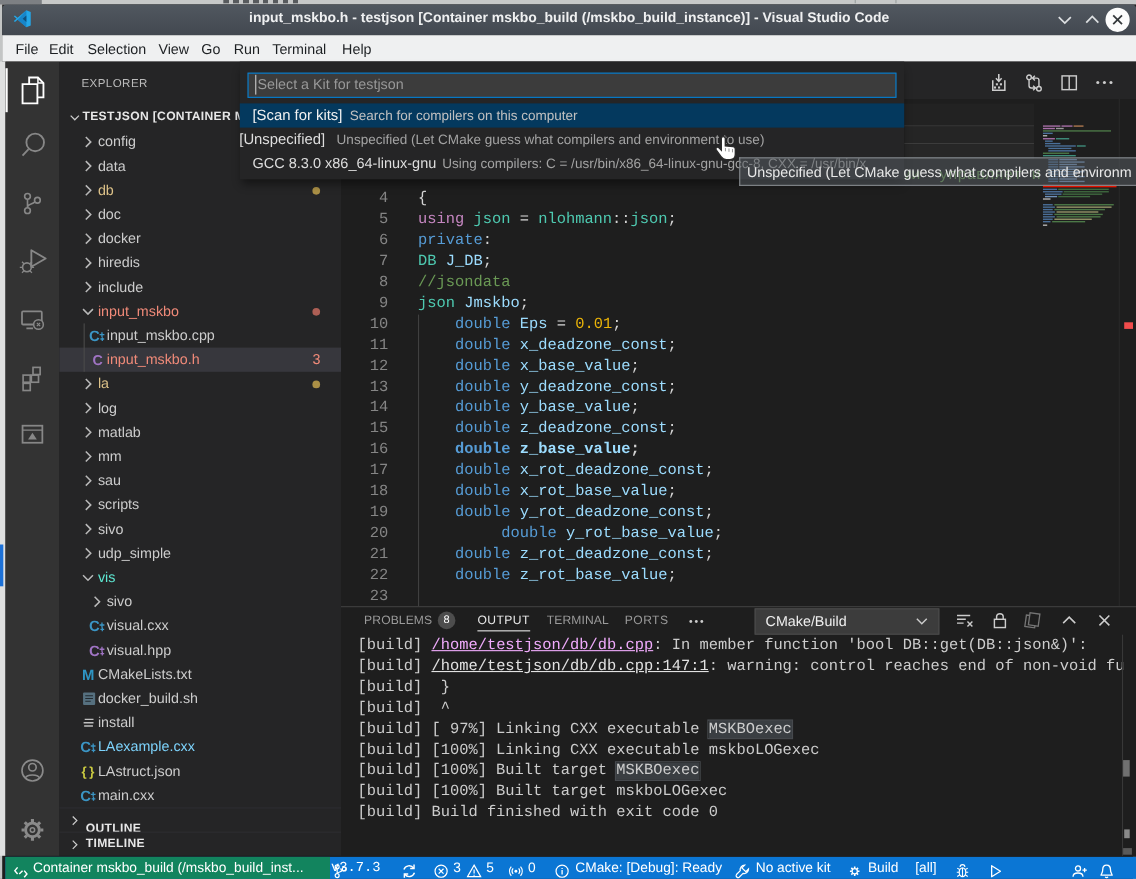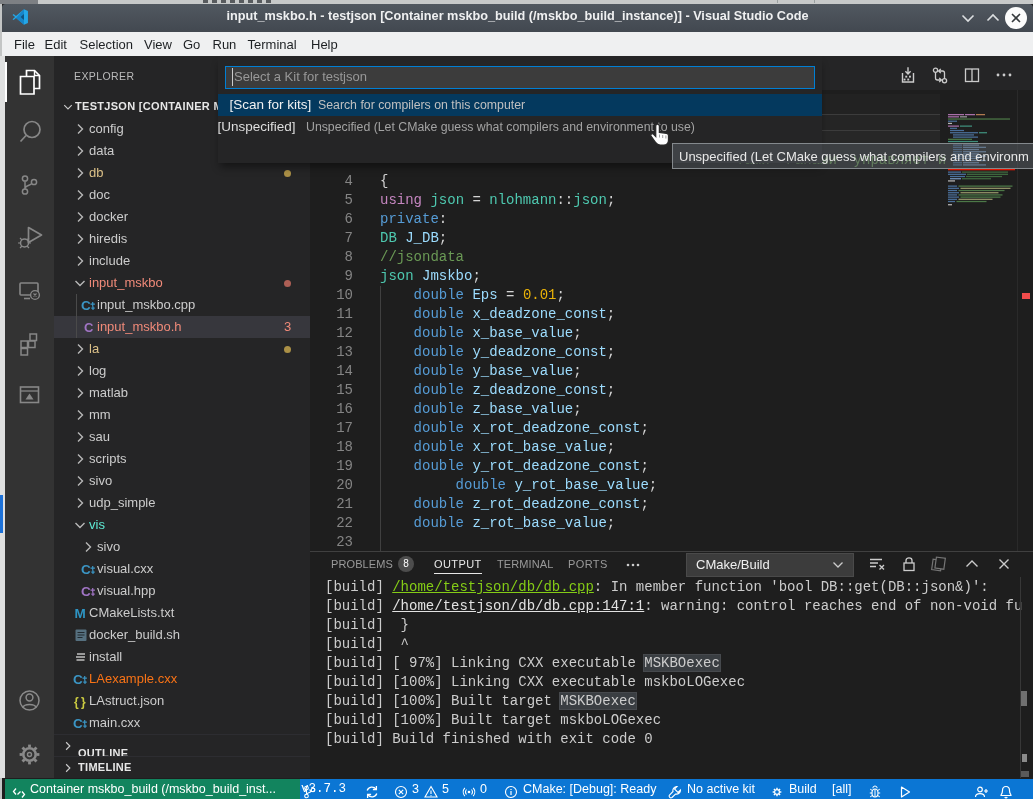--- a/index.html
+++ b/index.html
@@ -287,21 +287,21 @@
         <svg class="ficon" style="left:19px" width="16" height="16" viewBox="0 0 16 16">
           <path d="M4 5h8M3 8h9M3.5 11h8" stroke="#c0c0c0" stroke-width="1.3"></path>
         </svg>
         <span class="lbl" style="left:35px;color:#cccccc;">install</span>
       </div>
       <div class="row" style="top:668px;">
         <svg class="ficon" style="left:19px" width="16" height="16" viewBox="0 0 16 16">
           <text x="0" y="13" font-family="Liberation Sans" font-size="13.5" font-weight="bold" fill="#3b95c4">C</text>
           <path d="M9.5 7.2h4.4M11.7 5v4.4M10.3 11.2h3.4M12 9.5v3.4" stroke="#3b95c4" stroke-width="1.2"></path>
         </svg>
-        <span class="lbl" style="left:35px;color:#f97316;">LAexample.cxx</span>
+        <span class="lbl" style="left:35px;color:#7dd3fc;">LAexample.cxx</span>
       </div>
       <div class="row" style="top:690px;">
         <svg class="ficon" style="left:19px" width="16" height="16" viewBox="0 0 16 16">
           <text x="1" y="12.5" font-family="Liberation Sans" font-size="12" font-weight="bold" fill="#cbcb41">{ }</text>
         </svg>
         <span class="lbl" style="left:35px;color:#cccccc;">LAstruct.json</span>
       </div>
       <div class="row" style="top:712px;">
         <svg class="ficon" style="left:19px" width="16" height="16" viewBox="0 0 16 16">
           <text x="0" y="13" font-family="Liberation Sans" font-size="13.5" font-weight="bold" fill="#3b95c4">C</text>
@@ -370,21 +370,21 @@
       <div class="cl" style="left:380px;top:305px;"><span class="">    </span><span class="k2">double</span><span class=""> </span><span class="vr">x_deadzone_const</span><span class="">;</span></div>
       <div class="ln" style="left:309px;top:324px;">12</div>
       <div class="cl" style="left:380px;top:324px;"><span class="">    </span><span class="k2">double</span><span class=""> </span><span class="vr">x_base_value</span><span class="">;</span></div>
       <div class="ln" style="left:309px;top:343px;">13</div>
       <div class="cl" style="left:380px;top:343px;"><span class="">    </span><span class="k2">double</span><span class=""> </span><span class="vr">y_deadzone_const</span><span class="">;</span></div>
       <div class="ln" style="left:309px;top:362px;">14</div>
       <div class="cl" style="left:380px;top:362px;"><span class="">    </span><span class="k2">double</span><span class=""> </span><span class="vr">y_base_value</span><span class="">;</span></div>
       <div class="ln" style="left:309px;top:381px;">15</div>
       <div class="cl" style="left:380px;top:381px;"><span class="">    </span><span class="k2">double</span><span class=""> </span><span class="vr">z_deadzone_const</span><span class="">;</span></div>
       <div class="ln" style="left:309px;top:400px;">16</div>
-      <div class="cl" style="left:380px;top:400px;"><span class="">    </span><span class="k2">double</span><span class=""> </span><span class="vr">z_base_value</span><span class="">;</span></div>
+      <div class="cl" style="left:380px;top:400px;font-weight:bold;"><span class="">    </span><span class="k2">double</span><span class=""> </span><span class="vr">z_base_value</span><span class="">;</span></div>
       <div class="ln" style="left:309px;top:419px;">17</div>
       <div class="cl" style="left:380px;top:419px;"><span class="">    </span><span class="k2">double</span><span class=""> </span><span class="vr">x_rot_deadzone_const</span><span class="">;</span></div>
       <div class="ln" style="left:309px;top:438px;">18</div>
       <div class="cl" style="left:380px;top:438px;"><span class="">    </span><span class="k2">double</span><span class=""> </span><span class="vr">x_rot_base_value</span><span class="">;</span></div>
       <div class="ln" style="left:309px;top:457px;">19</div>
       <div class="cl" style="left:380px;top:457px;"><span class="">    </span><span class="k2">double</span><span class=""> </span><span class="vr">y_rot_deadzone_const</span><span class="">;</span></div>
       <div class="ln" style="left:309px;top:476px;">20</div>
       <div class="cl" style="left:380px;top:476px;padding-left:42px;"><span class="">    </span><span class="k2">double</span><span class=""> </span><span class="vr">y_rot_base_value</span><span class="">;</span></div>
       <div class="ln" style="left:309px;top:495px;">21</div>
       <div class="cl" style="left:380px;top:495px;"><span class="">    </span><span class="k2">double</span><span class=""> </span><span class="vr">z_rot_deadzone_const</span><span class="">;</span></div>
@@ -505,21 +505,21 @@
         </g>
       </svg>
       <svg class="abs" style="left:963px;top:555px" width="18" height="18" viewBox="0 0 18 18">
         <path d="M3.5 11.5 L9 6 L14.5 11.5" stroke="#cccccc" stroke-width="1.4" fill="none"></path>
       </svg>
       <svg class="abs" style="left:995px;top:555px" width="18" height="18" viewBox="0 0 18 18">
         <path d="M4.5 4.5 L13.5 13.5 M13.5 4.5 L4.5 13.5" stroke="#cccccc" stroke-width="1.4" fill="none"></path>
       </svg>
     </div>
 <div id="output">
-      <div class="ol" style="top:578px;">[build] <span style="text-decoration:underline;color:#84cc16;">/home/testjson/db/db.cpp</span>: In member function 'bool DB::get(DB::json&amp;)':</div>
+      <div class="ol" style="top:578px;">[build] <span style="text-decoration:underline;color:#f0abfc;">/home/testjson/db/db.cpp</span>: In member function 'bool DB::get(DB::json&amp;)':</div>
       <div class="ol" style="top:597px;">[build] <span style="text-decoration:underline;color:#e2e2e2;">/home/testjson/db/db.cpp:147:1</span>: warning: control reaches end of non-void fu</div>
       <div class="ol" style="top:616px;">[build]  }</div>
       <div class="ol" style="top:635px;">[build]  ^</div>
       <div class="ol" style="top:654px;">[build] [ 97%] Linking CXX executable <span style="background:#3a3e42;box-shadow:0 0 0 1px #46494d;">MSKBOexec</span></div>
       <div class="ol" style="top:673px;">[build] [100%] Linking CXX executable mskboLOGexec</div>
       <div class="ol" style="top:692px;">[build] [100%] Built target <span style="background:#3a3e42;box-shadow:0 0 0 1px #46494d;">MSKBOexec</span></div>
       <div class="ol" style="top:711px;">[build] [100%] Built target mskboLOGexec</div>
       <div class="ol" style="top:730px;">[build] Build finished with exit code 0</div>
       <div class="abs" style="left:1020px;top:577px;width:1px;height:201px;background:#383838;"></div>
       <div class="abs" style="left:1021px;top:691px;width:6px;height:15px;background:#707070;"></div>
@@ -607,20 +607,24 @@
 <div class="abs" style="left:225px;top:66px;width:588px;height:21px;background:#3c3c3c;border:1px solid #007fd4;"></div>
 <div class="abs" style="left:232px;top:68px;width:500px;height:18px;line-height:18px;font-size:13px;color:#989898;border-left:1px solid #cccccc;padding-left:1px;">Select a Kit for testjson</div>
 <div class="abs" style="left:218px;top:94px;width:604px;height:22px;background:#04395e;">
   <span class="abs" style="left:11.5px;top:3px;font-size:13.5px;color:#f2f2f2;">[Scan for kits]</span>
   <span class="abs" style="left:100px;top:4px;font-size:12.3px;color:#c0c0c0;">Search for compilers on this computer</span>
 </div>
 <div class="abs" style="left:206px;top:116px;width:604px;height:22px;">
   <span class="abs" style="left:11.5px;top:3px;font-size:13.5px;color:#dedede;">[Unspecified]</span>
   <span class="abs" style="left:100px;top:4px;font-size:12.3px;color:#a3a3a3;">Unspecified (Let CMake guess what compilers and environment to use)</span>
 </div>
+<div class="abs" style="left:218px;top:138px;width:604px;height:22px;overflow:hidden;">
+  <span class="abs" style="left:11.5px;top:3px;font-size:13.2px;color:#dedede;white-space:nowrap;">GCC 8.3.0 x86_64-linux-gnu</span>
+  <span class="abs" style="left:184px;top:4px;font-size:12.3px;color:#a3a3a3;white-space:nowrap;">Using compilers: C = /usr/bin/x86_64-linux-gnu-gcc-8, CXX = /usr/bin/x</span>
+</div>
 
 <div class="abs" style="left:672px;top:143px;width:370px;height:24px;background:rgba(89,96,102,0.5);border:1px solid #84898d;border-right:none;"></div>
 <div class="abs" style="left:679px;top:149px;width:354px;height:17px;font-size:13px;color:#e8e8e8;white-space:nowrap;overflow:hidden;">Unspecified (Let CMake guess what compilers and environm</div>
 
 <svg class="abs" style="left:649px;top:123px;" width="25" height="29" viewBox="0 0 25 29">
   <path d="M8.6 1.2 c-1.1 0-1.9 0.9-1.9 2 v10.2 l-2.1-2.1 c-0.8-0.8-1.9-0.8-2.5 0 -0.5 0.6-0.4 1.5 0.1 2.2 l4.3 6 c1.2 1.6 2.5 2.6 4.8 2.6 h3.4 c2.9 0 4.8-1.9 4.8-4.8 v-4.8 c0-1.2-0.85-2.1-2.1-2.2 l-7-0.8 v-6.3 c0-1.1-0.8-2-1.8-2 z" fill="#ffffff" stroke="#2b2b2b" stroke-width="1.3"></path>
   <path d="M10.5 14.5 v-3 M13.7 15 v-3 M16.9 15.5 v-3" stroke="#2b2b2b" stroke-width="0.9" fill="none" opacity="0.5"></path>
 </svg>
 
 </div>

